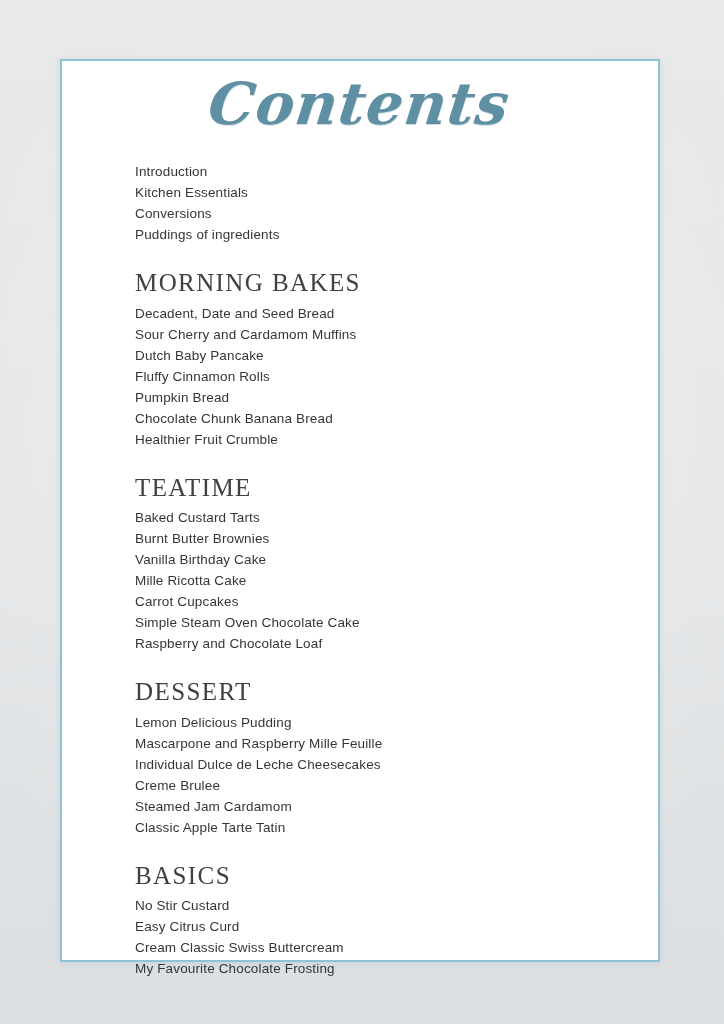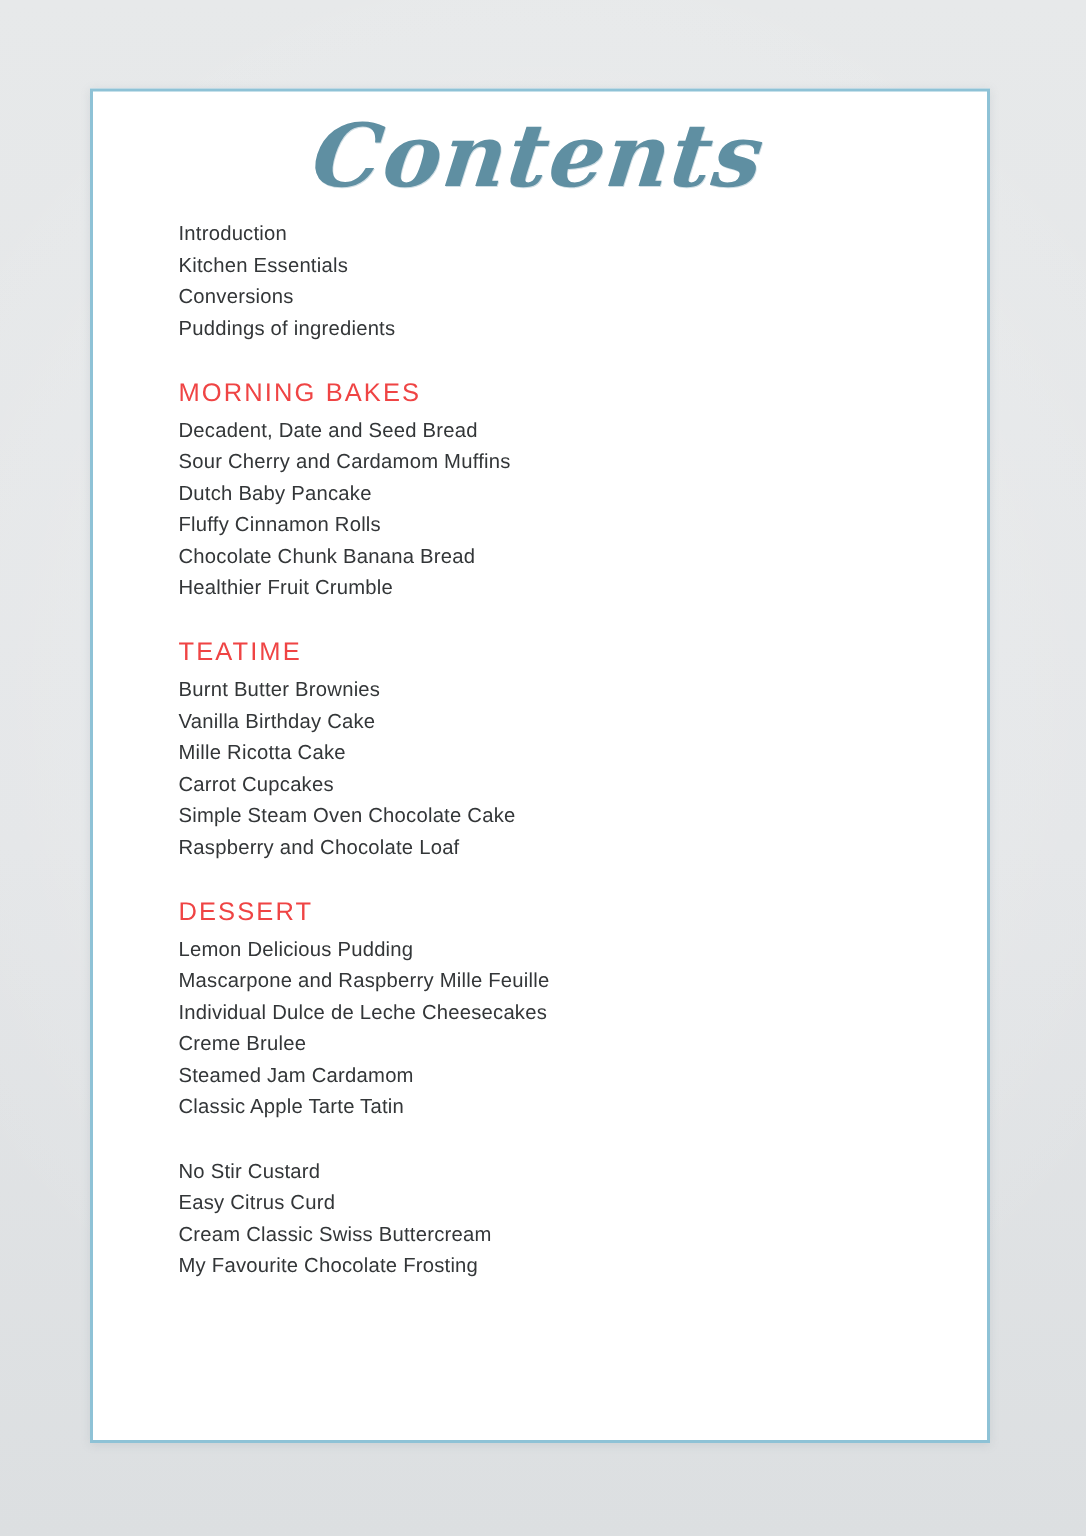--- a/index.html
+++ b/index.html
@@ -54,29 +54,29 @@
     line-height: 1.0;
     letter-spacing: 1px;
     transform: skewX(-7deg);
     text-shadow: 0.5px 0.5px 0 rgba(95,143,162,0.30);
   }
 
   .toc-body {
     padding: 12px 0 0 57px;
   }
 
-  .section { margin: 0; }
+  .section { margin: 16px; }
   .section + .section { margin-top: 22px; }
 
   .section-heading {
     margin: 0 0 3px 0;
-    color: #ef4444;
-    font-family: Liberation Sans, sans-serif;
+    color: #404040;
+    font-family: Liberation Serif, serif;
     font-weight: 400;
-    font-size: 17px;
+    font-size: 25px;
     line-height: 1.3;
     letter-spacing: 1.4px;
     text-transform: uppercase;
   }
 
   .entry-list {
     list-style: none;
     margin: 0;
     padding: 0;
   }
@@ -111,47 +111,50 @@
             <li class="entry">Puddings of ingredients</li>
           </ul>
         </section>
         <section class="section">
           <h2 class="section-heading">MORNING BAKES</h2>
           <ul class="entry-list">
             <li class="entry">Decadent, Date and Seed Bread</li>
             <li class="entry">Sour Cherry and Cardamom Muffins</li>
             <li class="entry">Dutch Baby Pancake</li>
             <li class="entry">Fluffy Cinnamon Rolls</li>
+            <li class="entry">Pumpkin Bread</li>
             <li class="entry">Chocolate Chunk Banana Bread</li>
             <li class="entry">Healthier Fruit Crumble</li>
           </ul>
         </section>
         <section class="section">
           <h2 class="section-heading">TEATIME</h2>
           <ul class="entry-list">
+            <li class="entry">Baked Custard Tarts</li>
             <li class="entry">Burnt Butter Brownies</li>
             <li class="entry">Vanilla Birthday Cake</li>
             <li class="entry">Mille Ricotta Cake</li>
             <li class="entry">Carrot Cupcakes</li>
             <li class="entry">Simple Steam Oven Chocolate Cake</li>
             <li class="entry">Raspberry and Chocolate Loaf</li>
           </ul>
         </section>
         <section class="section">
           <h2 class="section-heading">DESSERT</h2>
           <ul class="entry-list">
             <li class="entry">Lemon Delicious Pudding</li>
             <li class="entry">Mascarpone and Raspberry Mille Feuille</li>
             <li class="entry">Individual Dulce de Leche Cheesecakes</li>
             <li class="entry">Creme Brulee</li>
             <li class="entry">Steamed Jam Cardamom</li>
             <li class="entry">Classic Apple Tarte Tatin</li>
           </ul>
         </section>
         <section class="section">
+          <h2 class="section-heading">BASICS</h2>
           <ul class="entry-list">
             <li class="entry">No Stir Custard</li>
             <li class="entry">Easy Citrus Curd</li>
             <li class="entry">Cream Classic Swiss Buttercream</li>
             <li class="entry">My Favourite Chocolate Frosting</li>
           </ul>
         </section>
       </div>
 
   </div>

